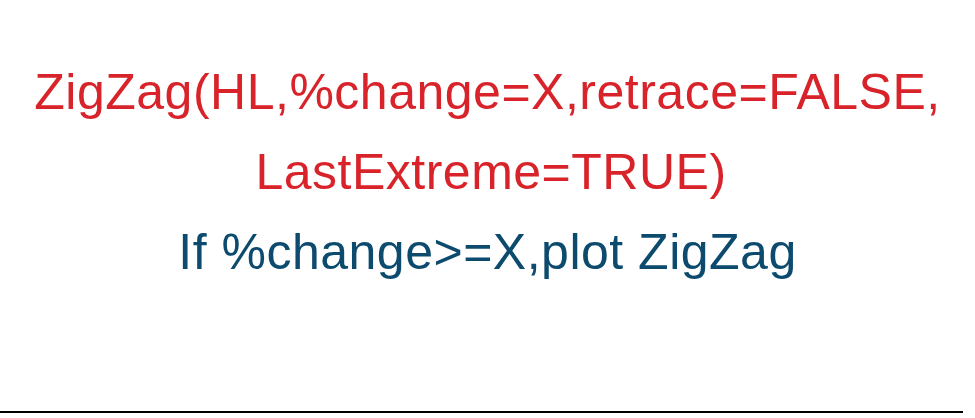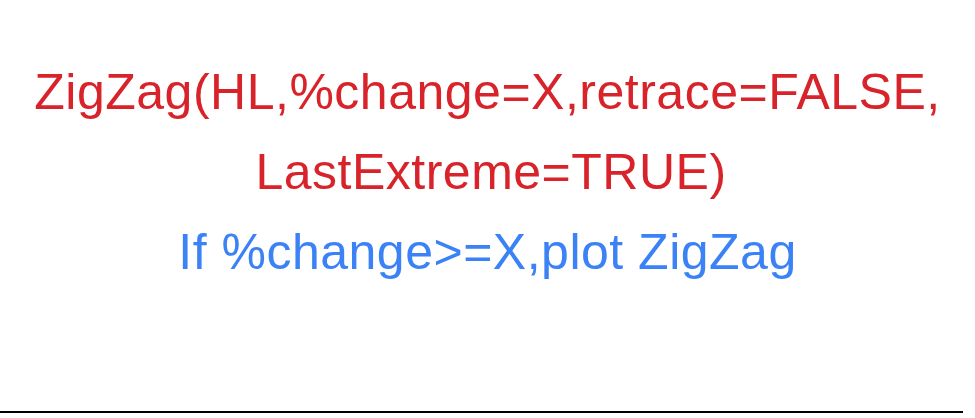--- a/index.html
+++ b/index.html
@@ -46,18 +46,18 @@
   }
 </style>
 </head>
 <body>
 
 <div class="slide" style="background: rgb(255, 255, 255);">
 
   <div class="formula-block">
     <div class="formula-line" style="color: rgb(216, 35, 42);">ZigZag(HL,%change=X,retrace=FALSE,</div>
     <div class="formula-line" style="color: rgb(216, 35, 42); margin-left: 7px;">LastExtreme=TRUE)</div>
-    <div class="formula-line" style="color: #3b82f6;">If %change&gt;=X,plot ZigZag</div>
+    <div class="formula-line" style="color: #0c4a6e;">If %change&gt;=X,plot ZigZag</div>
   </div>
 
   <div class="bottom-rule" style="background: rgb(0, 0, 0);"></div>
 
 </div>
 
 </body></html>

